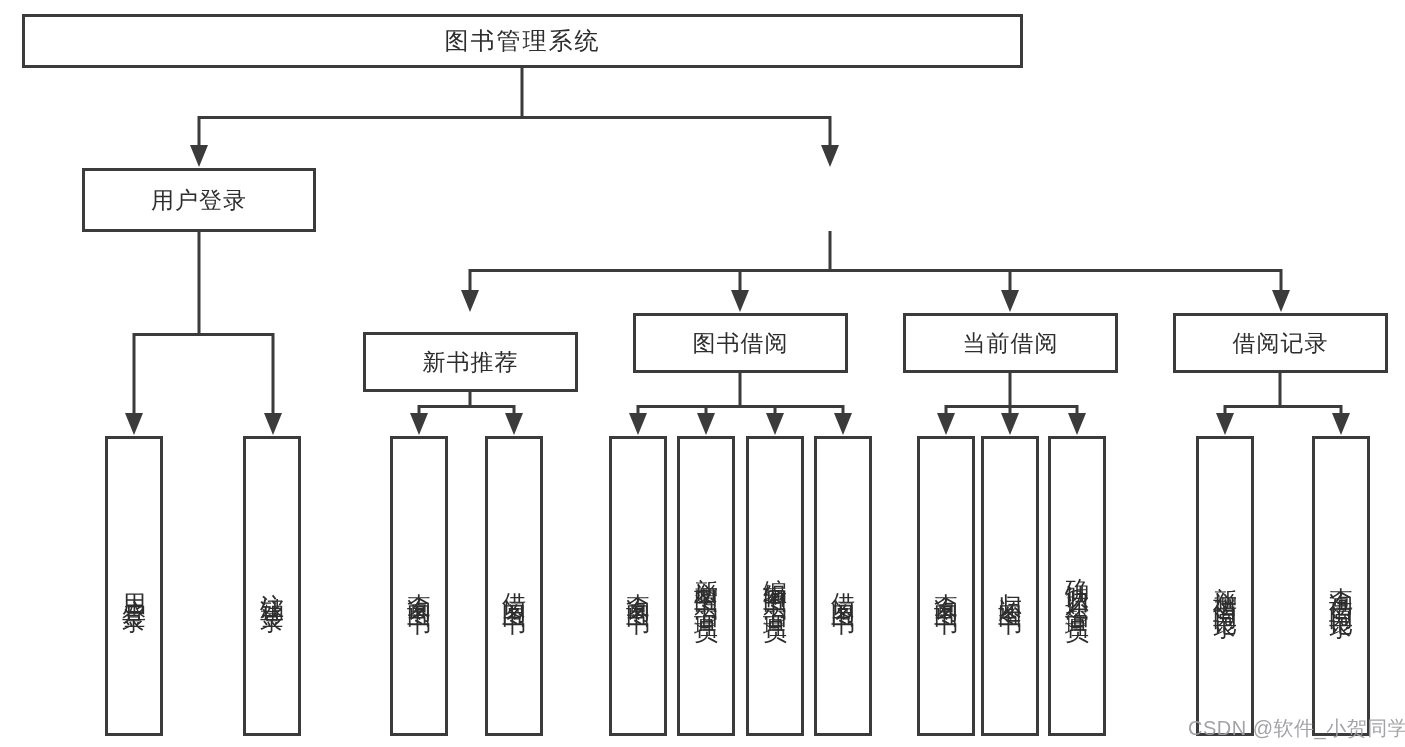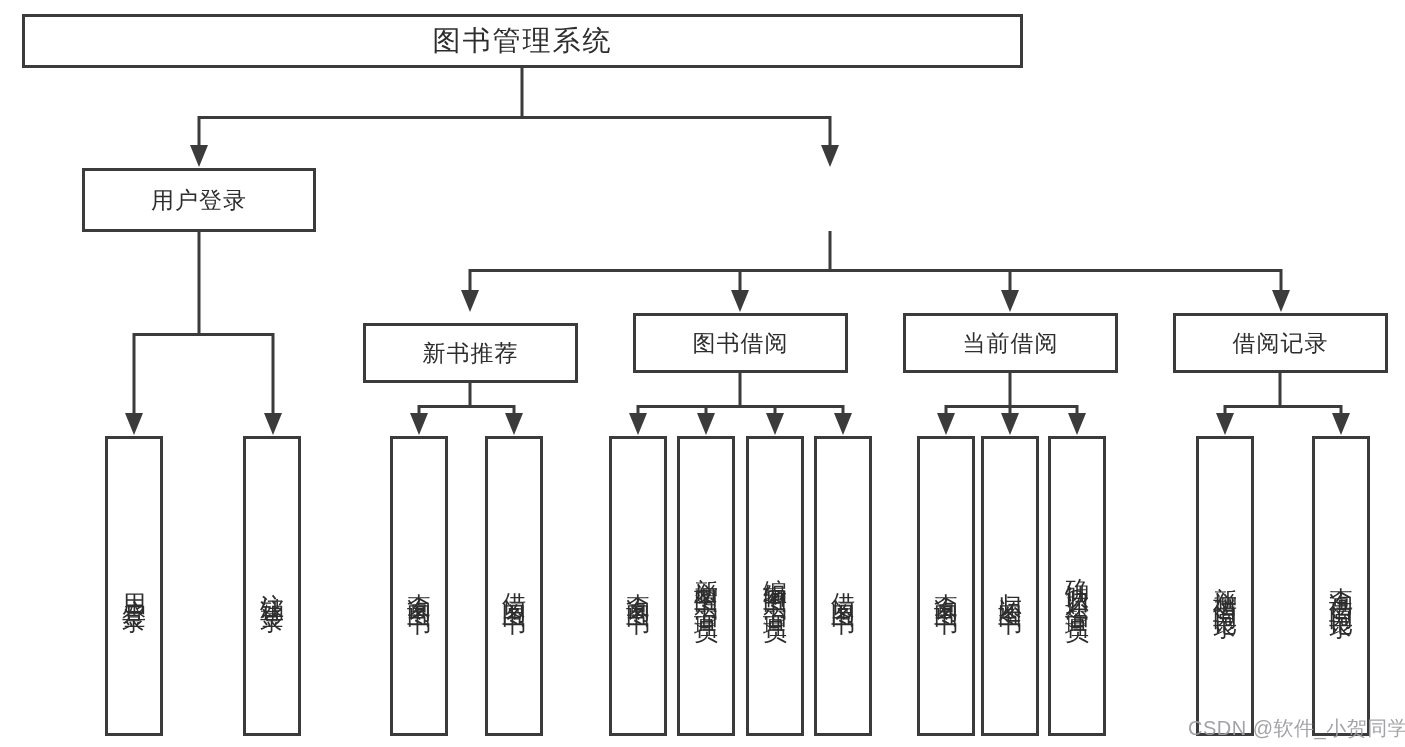--- a/index.html
+++ b/index.html
@@ -21,21 +21,21 @@
     position: absolute;
     box-sizing: border-box;
     border: 3px solid #3b3b3b;
     background: #ffffff;
     display: flex;
     align-items: center;
     justify-content: center;
     color: #2d2d2d;
   }
   .h-node { font-size: 23px; letter-spacing: 1px; white-space: nowrap; }
-  .root-node { font-size: 28px; letter-spacing: 2px; }
+  .root-node { font-size: 24px; letter-spacing: 2px; }
   .v-node .vtext {
     writing-mode: vertical-rl;
     text-orientation: mixed;
     font-size: 24px;
     letter-spacing: 6px;
     line-height: 1;
   }
   .watermark {
     position: absolute;
     left: 1188px;
@@ -93,21 +93,21 @@
   </svg>
 
   <div class="node h-node root-node" style="left:22px; top:14px; width:1001px; height:54px;">
     <span>图书管理系统</span>
   </div>
 
   <div class="node h-node" style="left:82px; top:168px; width:234px; height:64px;">
     <span>用户登录</span>
   </div>
 
-  <div class="node h-node" style="left:363px; top:323px; width:215px; height:60px;">
+  <div class="node h-node" style="left:363px; top:332px; width:215px; height:60px;">
     <span>新书推荐</span>
   </div>
   <div class="node h-node" style="left:633px; top:313px; width:215px; height:60px;text-align:center;">
     <span>图书借阅</span>
   </div>
   <div class="node h-node" style="left:903px; top:313px; width:215px; height:60px;">
     <span>当前借阅</span>
   </div>
   <div class="node h-node" style="left:1173px; top:313px; width:215px; height:60px;">
     <span>借阅记录</span>

